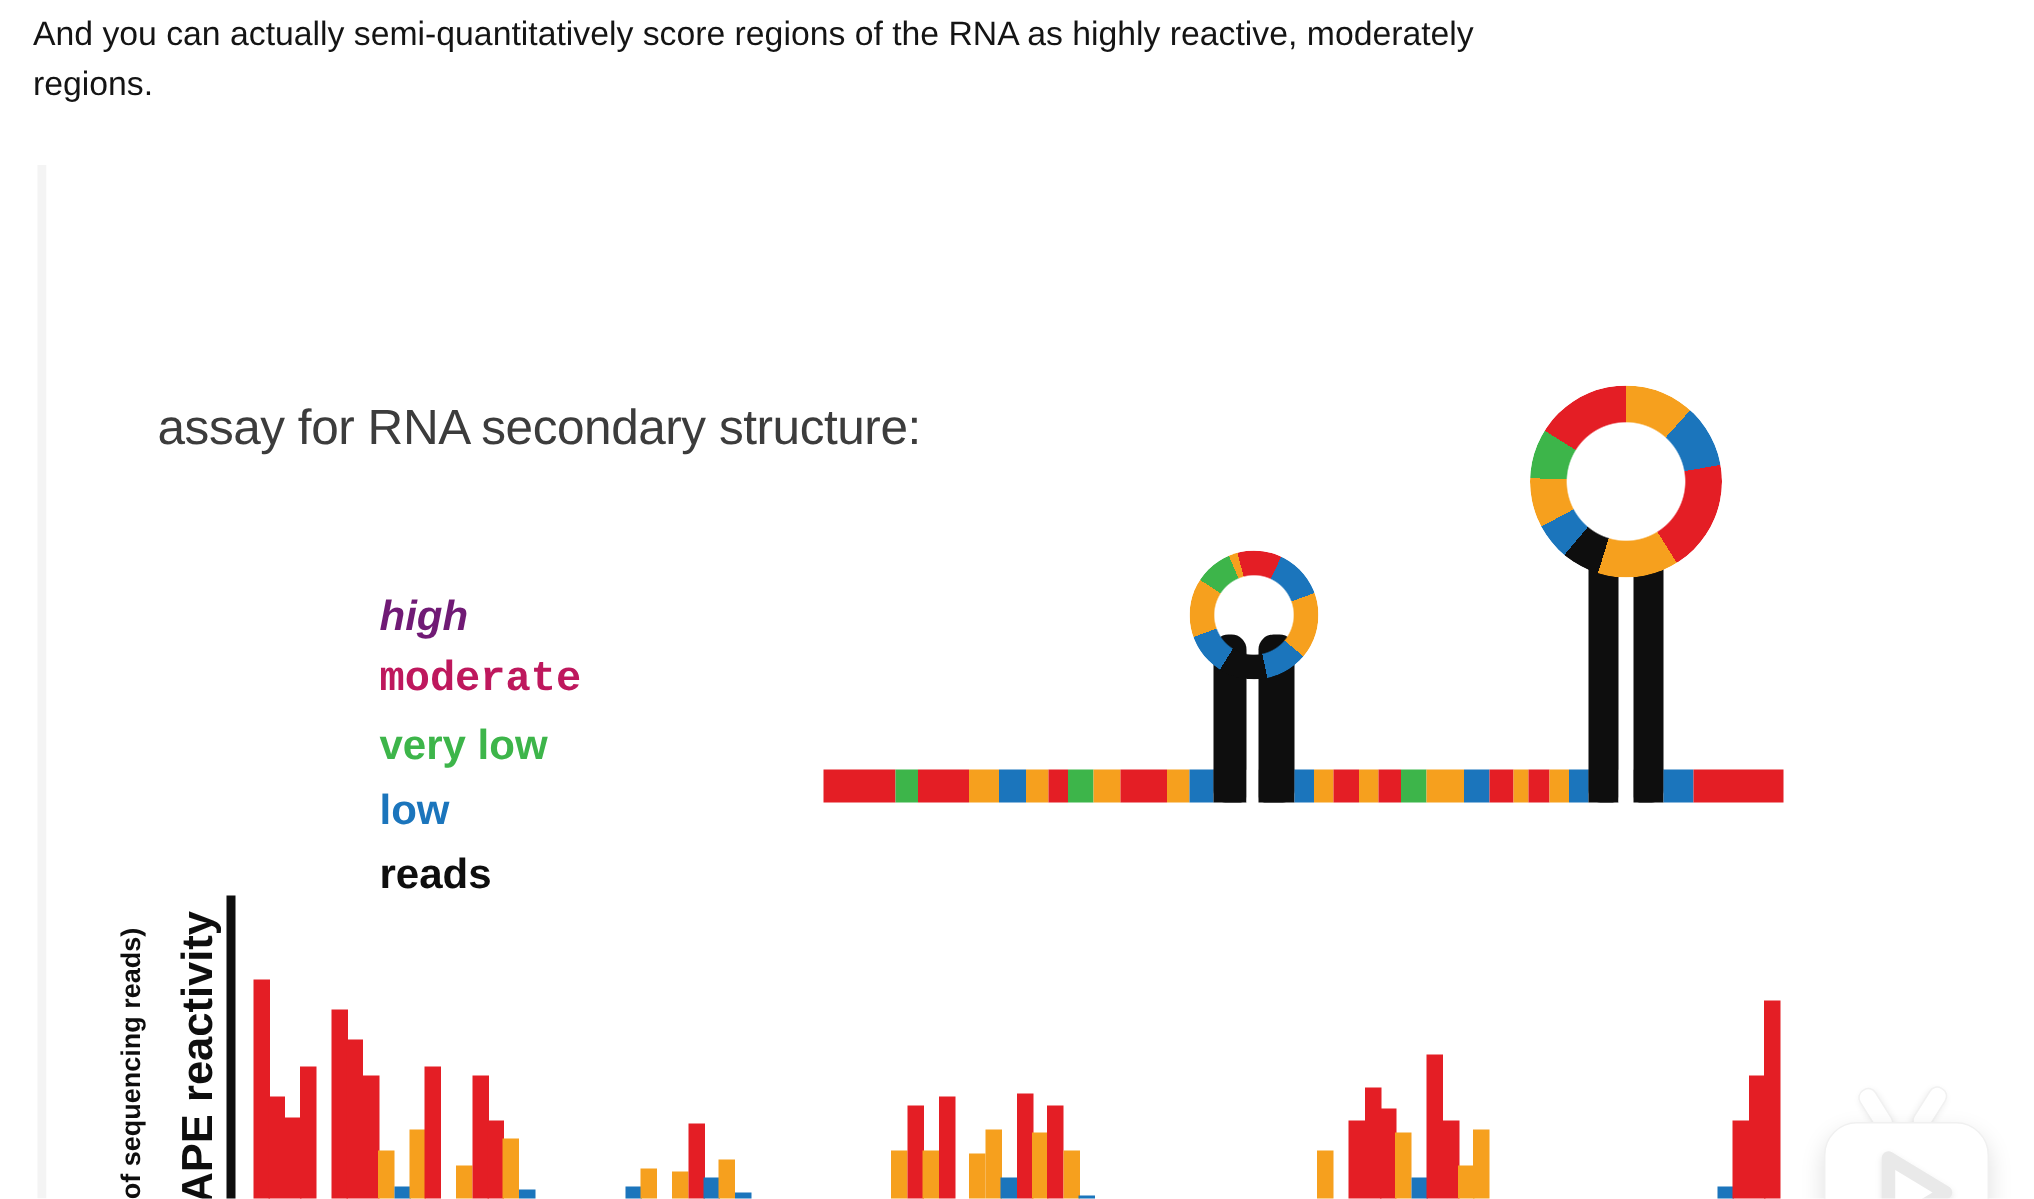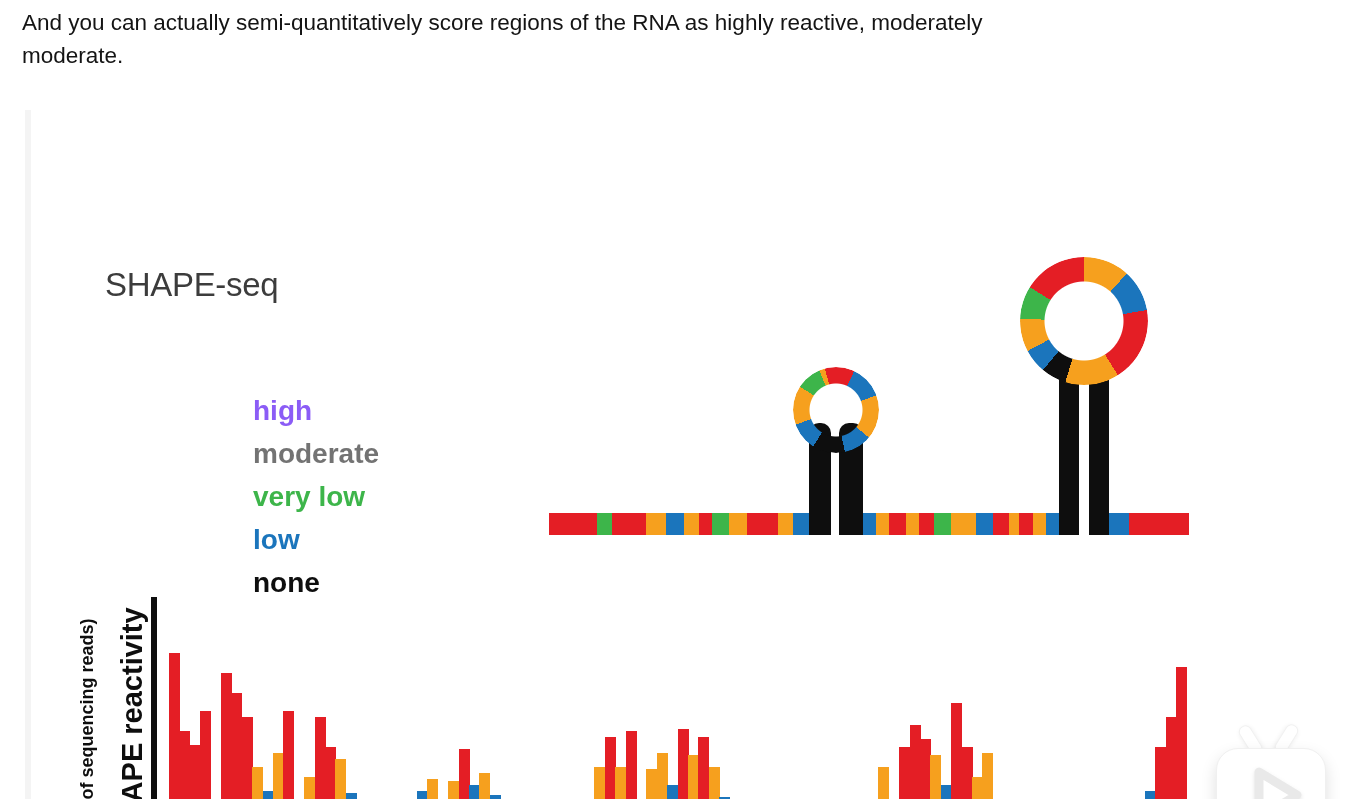--- a/index.html
+++ b/index.html
@@ -40,37 +40,37 @@
     border-radius:6px;box-shadow:0 2px 5px rgba(0,0,0,.08);}
   .ant-l{left:30px;top:2px;transform:rotate(-32deg);}
   .ant-r{left:66px;top:1px;transform:rotate(32deg);}
   .tv-tri{position:absolute;left:2px;top:26px;width:108px;height:94px;}
 </style>
 </head>
 <body>
 
 <div class="caption" id="caption">
     <div>And you can actually semi-quantitatively score regions of the RNA as highly reactive, moderately</div>
-    <div>moderate.</div>
+    <div>regions.</div>
   </div>
 
 <div class="panel-edge"></div>
 <div class="panel">
 
   <div class="slide-title">
-    <div>SHAPE-seq</div>
+    <div>assay for RNA secondary structure:</div>
   </div>
 
   <div class="legend">
     <div id="legend-items">
-        <div class="legend-item" style="color: #8b5cf6;">high</div>
-        <div class="legend-item" style="color: #737373;">moderate</div>
+        <div class="legend-item" style="color: #701a75; font-style: italic;">high</div>
+        <div class="legend-item" style="color: #be185d; font-family: Liberation Mono, monospace;">moderate</div>
         <div class="legend-item" style="color: rgb(61, 181, 74);">very low</div>
         <div class="legend-item" style="color: rgb(27, 117, 188);">low</div>
-        <div class="legend-item" style="color: rgb(14, 14, 14);">none</div>
+        <div class="legend-item" style="color: rgb(14, 14, 14);">reads</div>
       </div>
   </div>
 
   <div class="layer" id="structure-layer">
       <div class="stem" style="left: 778px; width: 22px; top: 313px; height: 112px; border-radius: 10px 10px 4px 8px;"></div>
       <div class="stem" style="left: 808px; width: 24px; top: 313px; height: 112px; border-radius: 10px 10px 8px 4px;"></div>
       <div class="stem" style="left: 1028px; width: 20px; top: 255px; height: 170px; border-radius: 10px 10px 4px 8px;"></div>
       <div class="stem" style="left: 1058px; width: 20px; top: 255px; height: 170px; border-radius: 10px 10px 8px 4px;"></div>
       <div class="strand" style="left: 518px; top: 403px; height: 22px; width: 640px;">
         <div class="seg" style="width: 48px; background: rgb(228, 30, 37);"></div>

